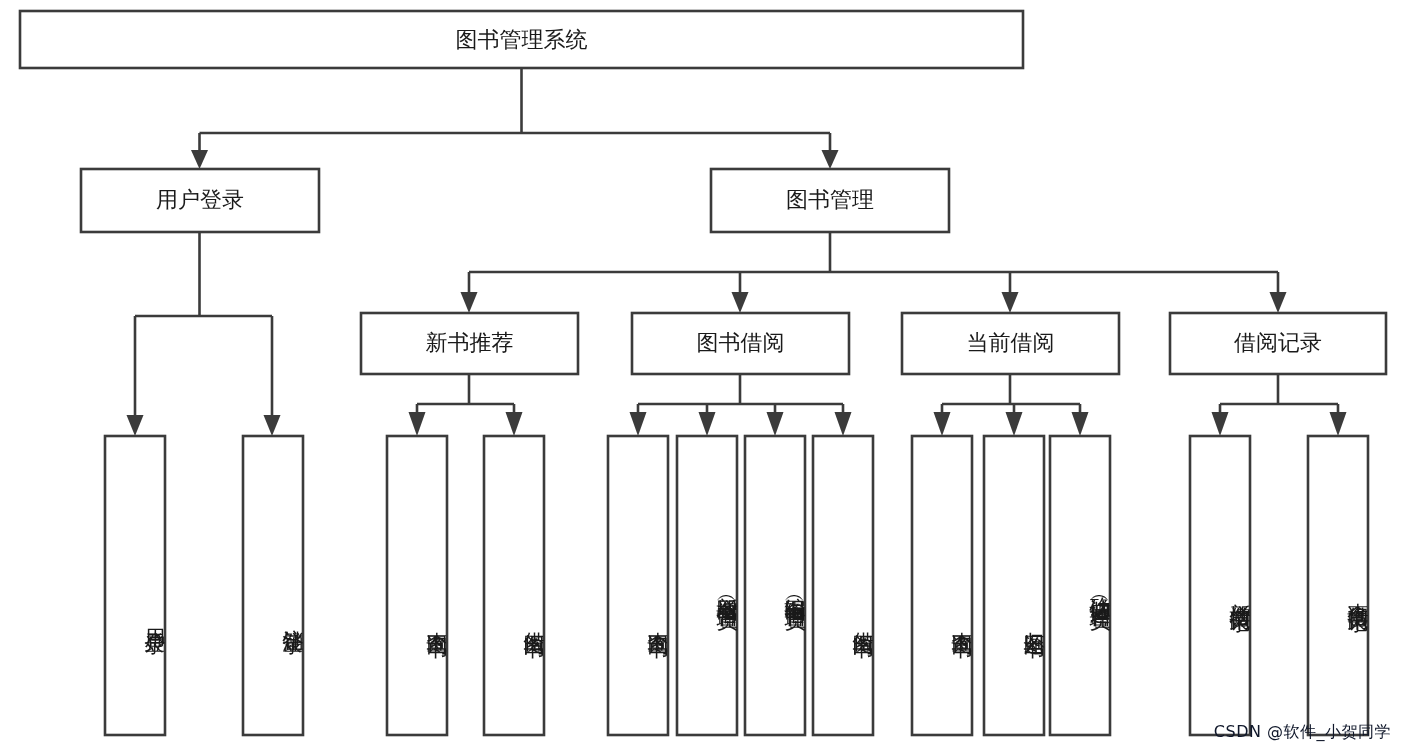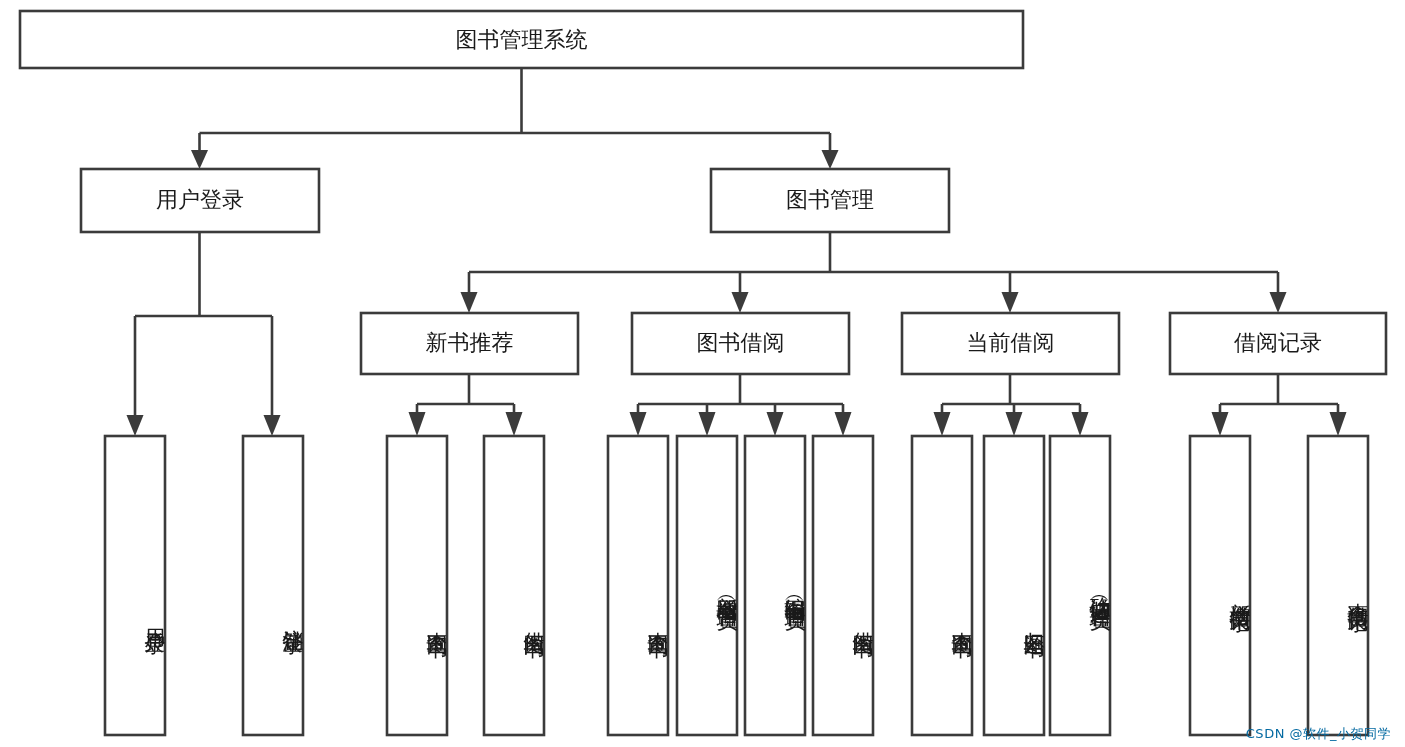--- a/index.html
+++ b/index.html
@@ -63,22 +63,22 @@
     align-items: flex-start;
     justify-content: center;
     white-space: nowrap;
     pointer-events: none;
   }
   .watermark {
     position: absolute;
     right: 14px;
     bottom: 4px;
     font-family: "DejaVu Sans", "Liberation Sans", sans-serif;
-    font-size: 13px;
-    color: #0369a1;
+    font-size: 16px;
+    color: #0f172a;
     letter-spacing: 0.5px;
     user-select: none;
     white-space: nowrap;
   }
 </style>
 </head>
 <body>
 
 <div id="diagram-root">
 

